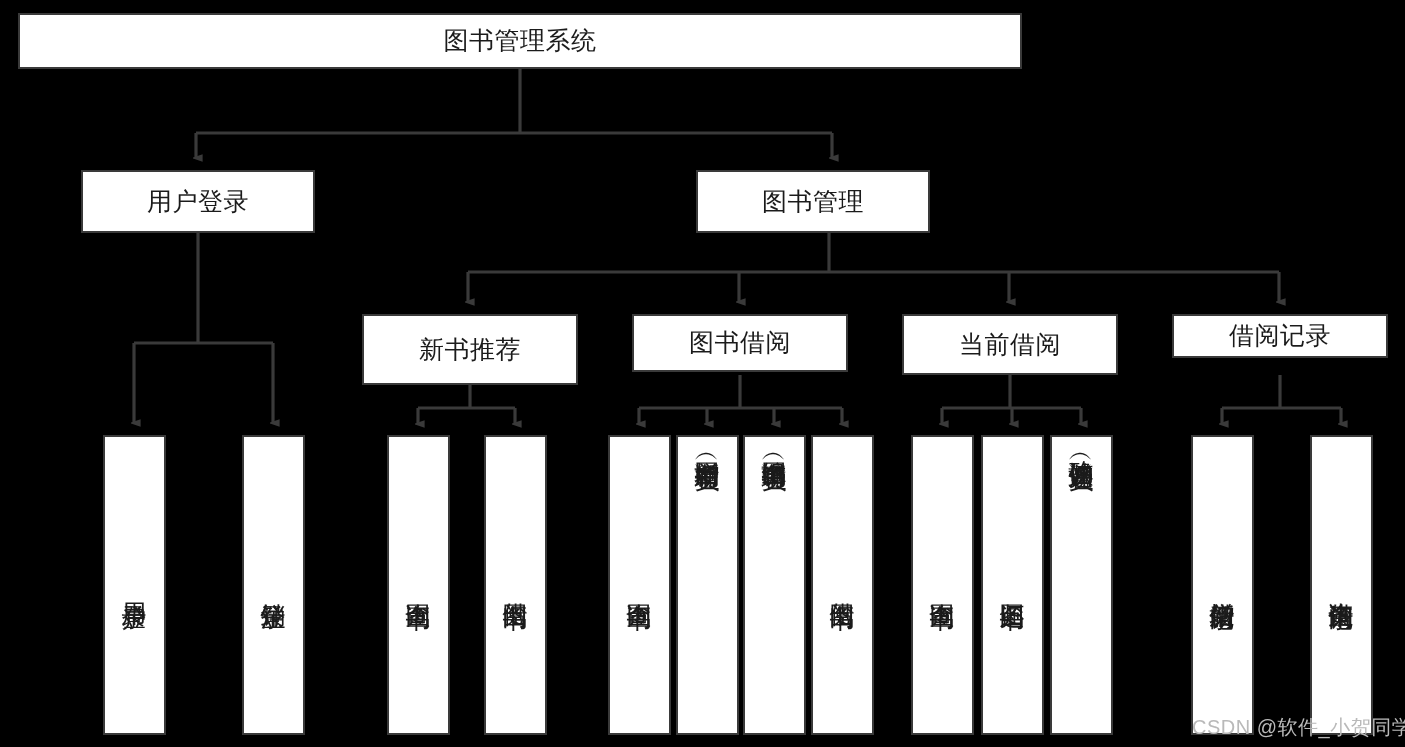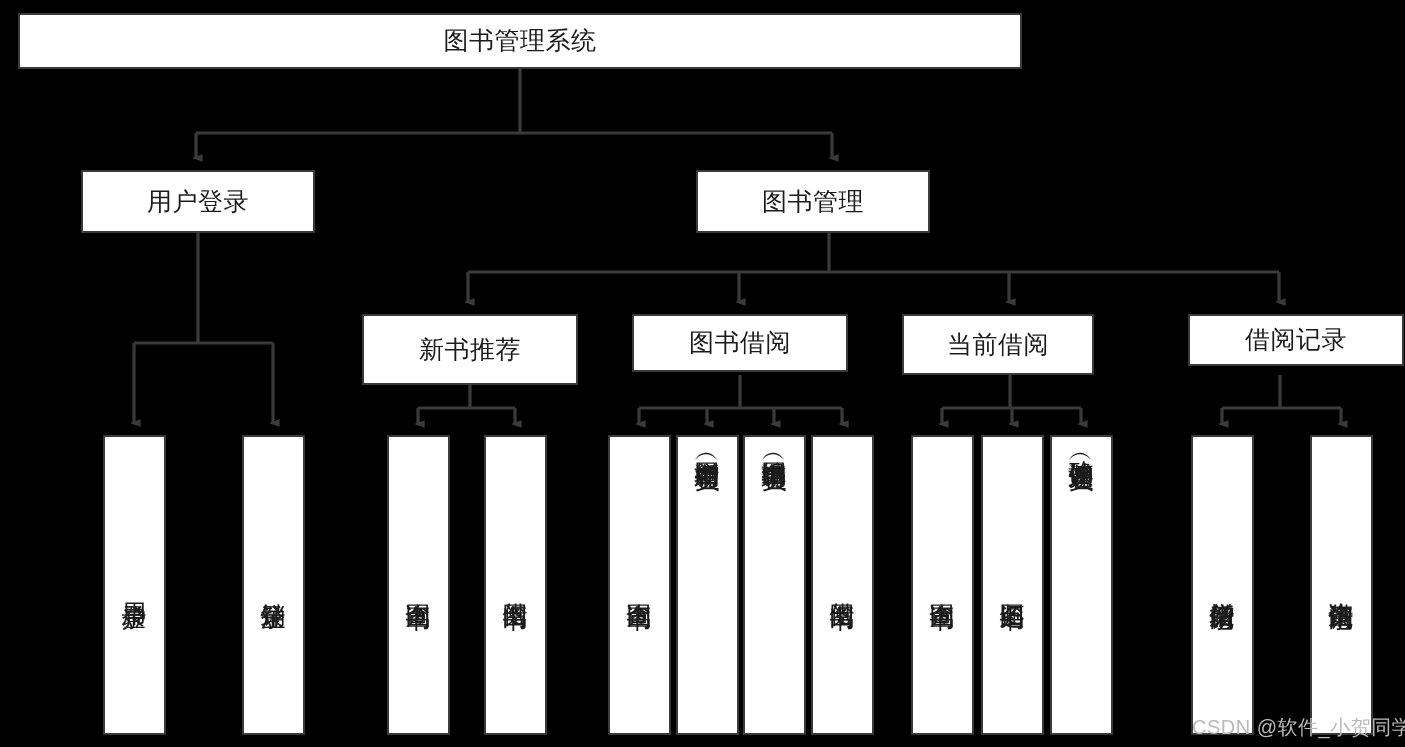--- a/index.html
+++ b/index.html
@@ -132,24 +132,24 @@
   <div class="node horiz" style="left:696px; top:170px; width:234px; height:63px;">
     <span>图书管理</span>
   </div>
 
   <div class="node horiz" style="left:362px; top:314px; width:216px; height:71px;">
     <span>新书推荐</span>
   </div>
   <div class="node horiz" style="left:632px; top:314px; width:216px; height:58px;">
     <span>图书借阅</span>
   </div>
-  <div class="node horiz" style="left:902px; top:314px; width:192px; height:61px;">
+  <div class="node horiz" style="left:902px; top:314px; width:216px; height:61px;">
     <span>当前借阅</span>
   </div>
-  <div class="node horiz" style="left:1172px; top:314px; width:216px; height:52px;margin-left:16px;">
+  <div class="node horiz" style="left:1172px; top:314px; width:216px; height:44px;">
     <span>借阅记录</span>
   </div>
 
   <div class="node vert" style="left:103px; top:435px; width:63px; height:300px;">
     <span>用户登录</span>
   </div>
   <div class="node vert" style="left:242px; top:435px; width:63px; height:300px;">
     <span>注销登录</span>
   </div>
 

